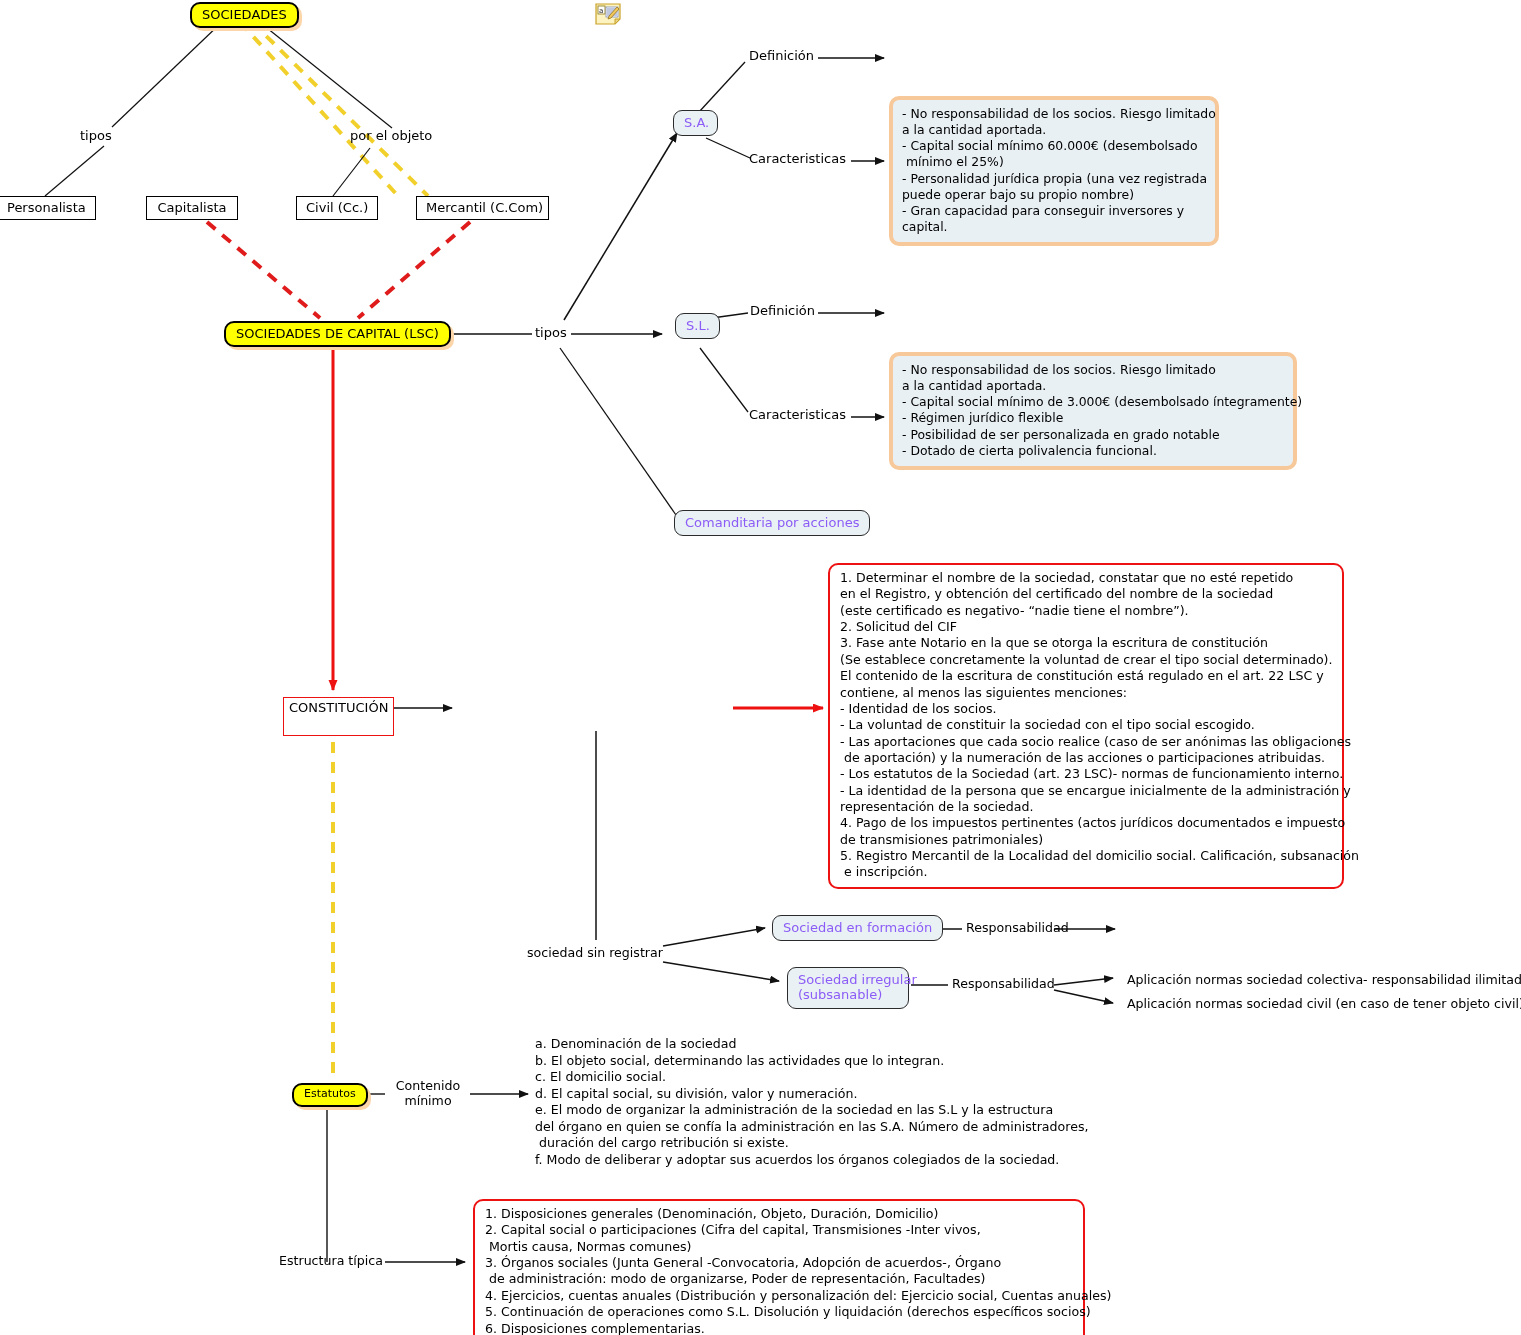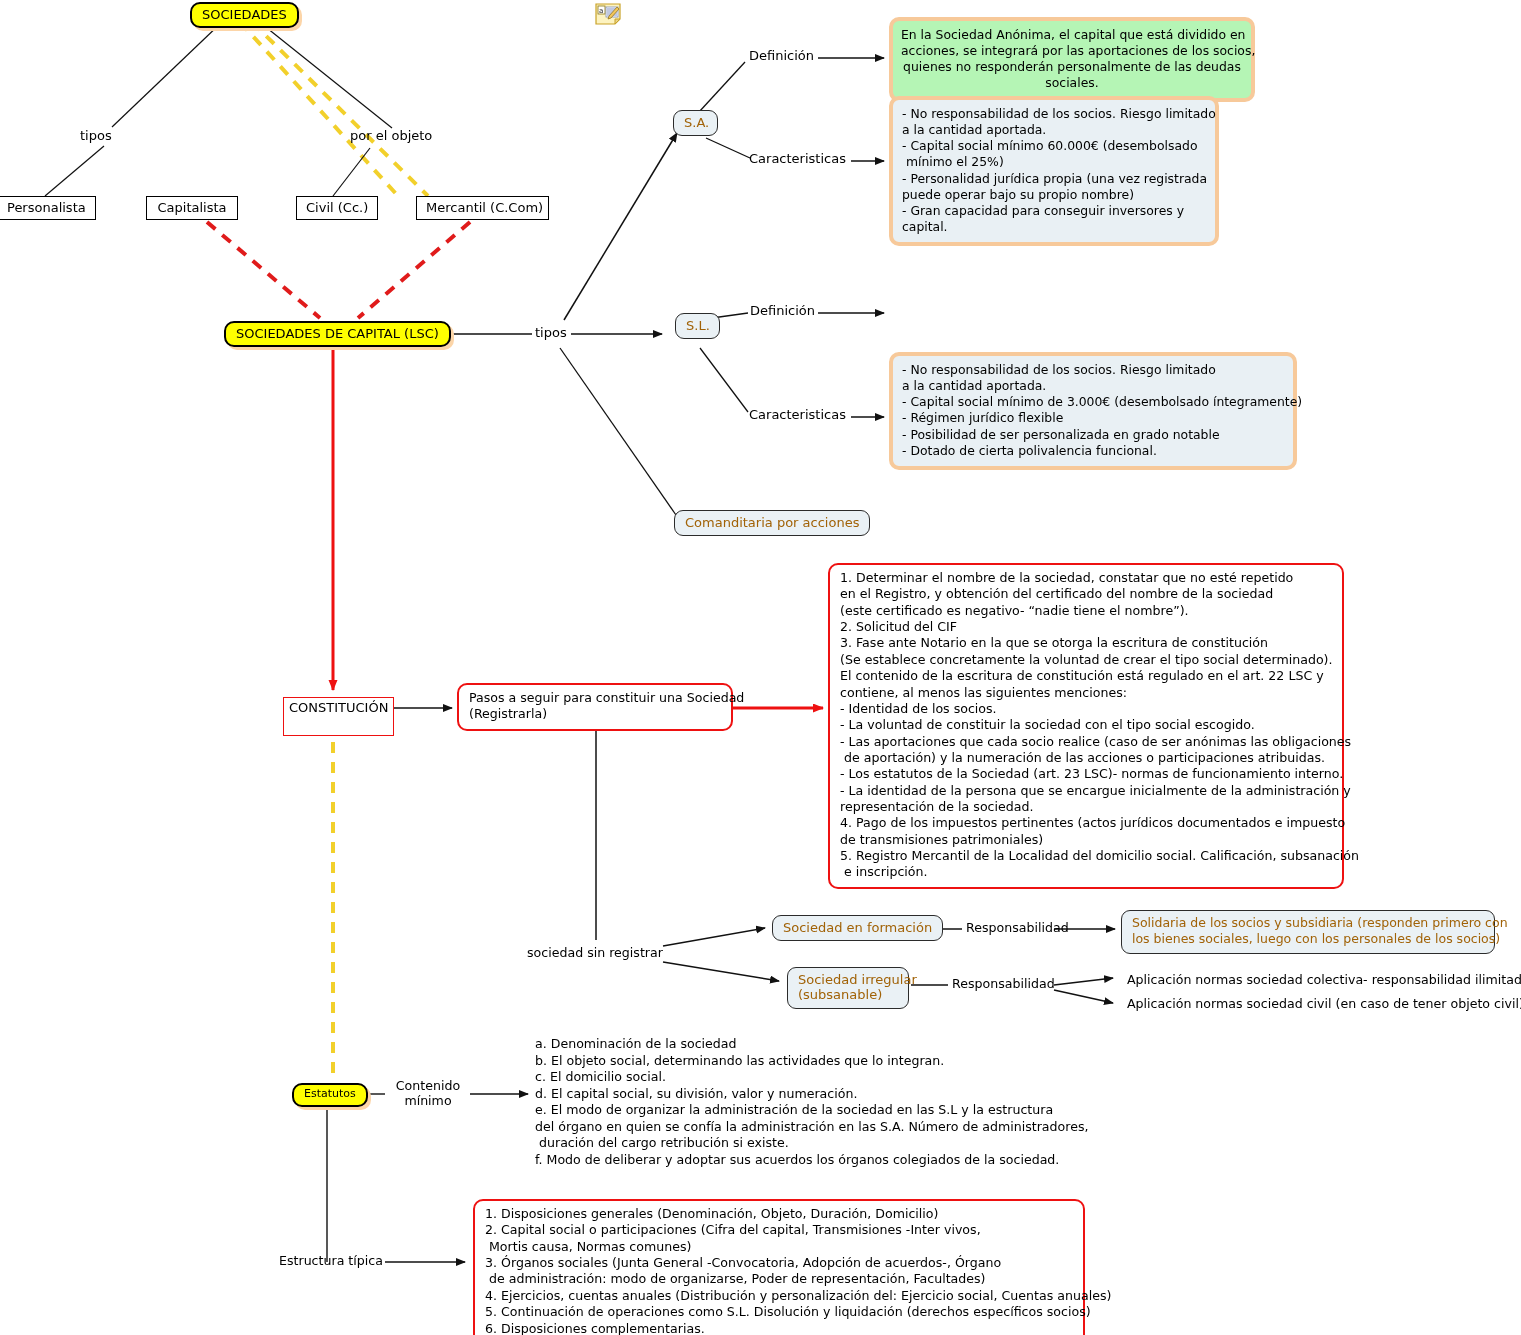--- a/index.html
+++ b/index.html
@@ -53,21 +53,21 @@
     font-size: 13px;
     padding: 3px 9px 4px 9px;
     text-align: center;
   }
 
   
   .bluebox {
     background: #eaf1f5;
     border: 1.6px solid #2b2b2b;
     border-radius: 9px;
-    color: #a16207;
+    color: #8b5cf6;
     font-size: 13px;
     padding: 4px 10px 5px 10px;
     text-align: center;
   }
 
   
   .greenbox {
     background: #b5f5b5;
     border: 4px solid #f7c99a;
     border-radius: 10px;
@@ -244,46 +244,40 @@
   <div class="node bluebox" style="left:674px; top:510px;">Comanditaria por acciones</div>
 
   <div class="node elabel" style="left:749px; top:48px;">Definición</div>
 
   <div class="node elabel" style="left:749px; top:151px;">Caracteristicas</div>
 
   <div class="node elabel" style="left:750px; top:303px;">Definición</div>
 
   <div class="node elabel" style="left:749px; top:407px;">Caracteristicas</div>
 
-  <div class="node greenbox" style="left:889px; top:17px; width:366px;">En la Sociedad Anónima, el capital que está dividido en
-acciones, se integrará por las aportaciones de los socios,
-quienes no responderán personalmente de las deudas
-sociales.</div>
 
   <div class="node charbox" style="left:889px; top:96px; width:330px;">- No responsabilidad de los socios. Riesgo limitado
 a la cantidad aportada.
 - Capital social mínimo 60.000€ (desembolsado
  mínimo el 25%)
 - Personalidad jurídica propia (una vez registrada
 puede operar bajo su propio nombre)
 - Gran capacidad para conseguir inversores y
 capital.</div>
 
 
   <div class="node charbox" style="left:889px; top:352px; width:408px;">- No responsabilidad de los socios. Riesgo limitado
 a la cantidad aportada.
 - Capital social mínimo de 3.000€ (desembolsado íntegramente)
 - Régimen jurídico flexible
 - Posibilidad de ser personalizada en grado notable
 - Dotado de cierta polivalencia funcional.</div>
 
   <div class="node redbox-thin" style="left:283px; top:697px;">CONSTITUCIÓN</div>
 
-  <div class="node redbox" style="left:457px; top:683px; width:276px;">Pasos a seguir para constituir una Sociedad
-(Registrarla)</div>
 
   <div class="node redbox" style="left:828px; top:563px; width:516px;">1. Determinar el nombre de la sociedad, constatar que no esté repetido
 en el Registro, y obtención del certificado del nombre de la sociedad
 (este certificado es negativo- “nadie tiene el nombre”).
 2. Solicitud del CIF
 3. Fase ante Notario en la que se otorga la escritura de constitución
 (Se establece concretamente la voluntad de crear el tipo social determinado).
 El contenido de la escritura de constitución está regulado en el art. 22 LSC y
 contiene, al menos las siguientes menciones:
 - Identidad de los socios.
@@ -302,22 +296,20 @@
 
   <div class="node bluebox" style="left:772px; top:915px;">Sociedad en formación</div>
 
   <div class="node bluebox" style="left:787px; top:967px; width:122px; text-align:left;">Sociedad irregular
 (subsanable)</div>
 
   <div class="node elabel elabel-sm" style="left:966px; top:921px;">Responsabilidad</div>
 
   <div class="node elabel elabel-sm" style="left:952px; top:977px;">Responsabilidad</div>
 
-  <div class="node bluebox" style="left:1121px; top:910px; width:374px; font-size:12.5px; line-height:1.3;">Solidaria de los socios y subsidiaria (responden primero con
-los bienes sociales, luego con los personales de los socios)</div>
 
   <div class="node plaintext" style="left:1127px; top:972px;">Aplicación normas sociedad colectiva- responsabilidad ilimitada</div>
 
   <div class="node plaintext" style="left:1127px; top:996px;">Aplicación normas sociedad civil (en caso de tener objeto civil)</div>
 
   <div class="node yellow yellow-sm" style="left:292px; top:1083px;">Estatutos</div>
 
   <div class="node elabel elabel-sm" style="left:387px; top:1079px; width:82px; text-align:center;">Contenido
 mínimo</div>
 

